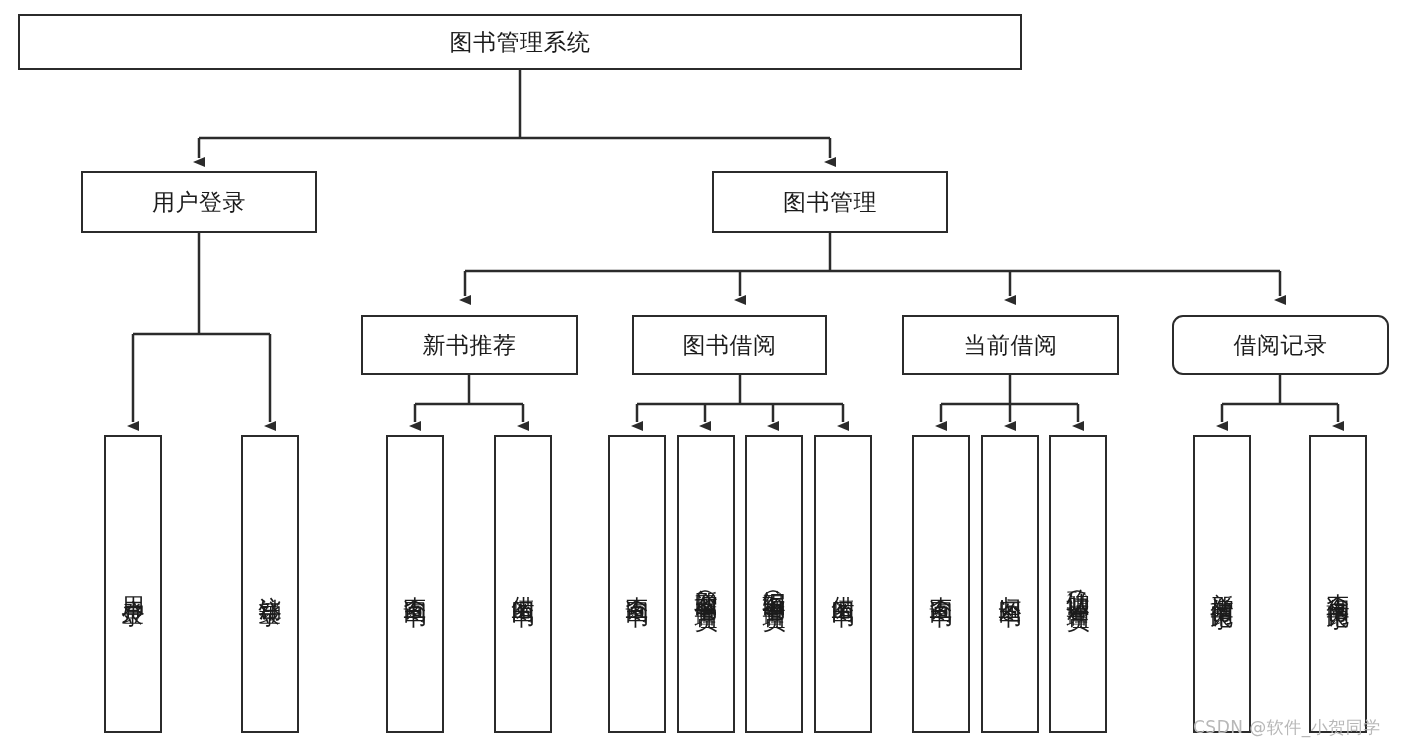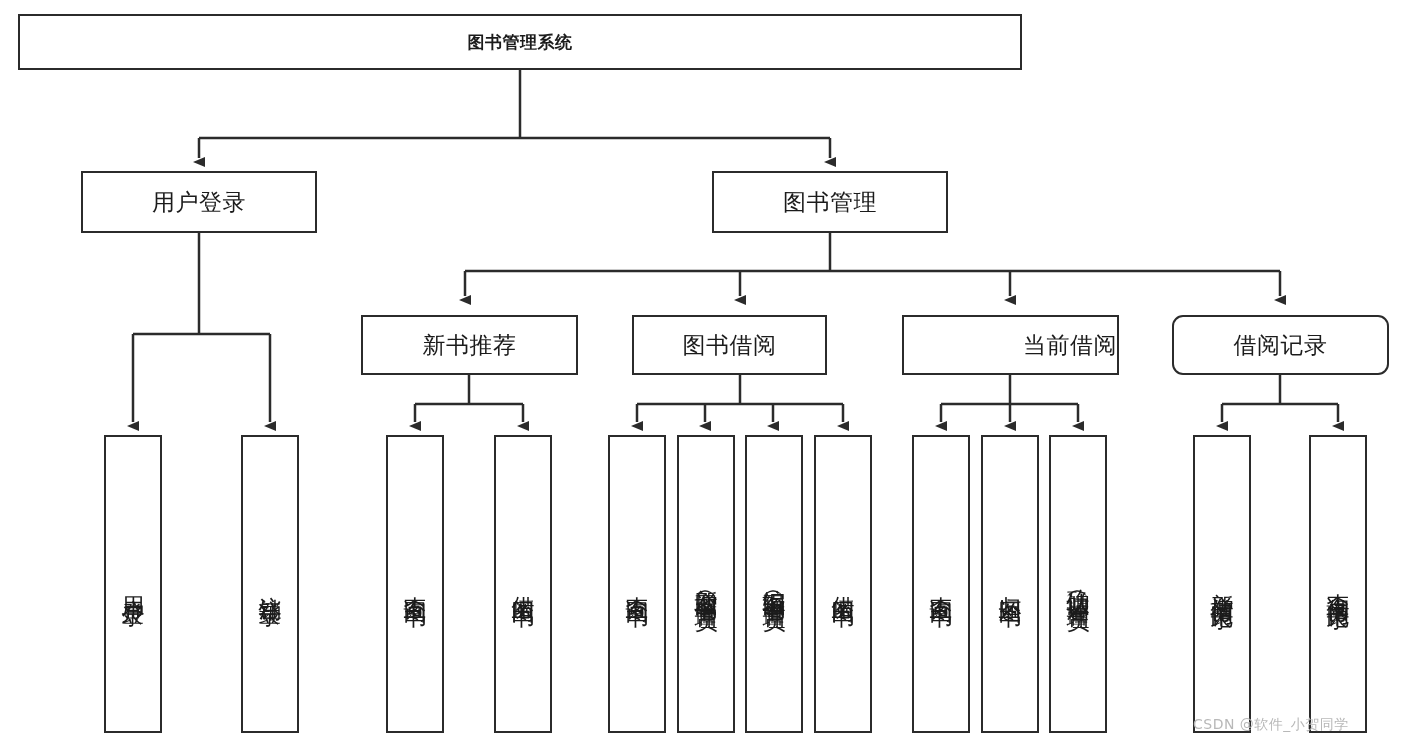--- a/index.html
+++ b/index.html
@@ -41,40 +41,39 @@
     text-align: center;
     line-height: 1.06;
     letter-spacing: 0.5px;
   }
   
   .node.h .lbl {
     font-size: 23px;
     white-space: nowrap;
   }
   .node.root .lbl {
-    font-size: 17px;
-    font-weight: bold;
+    font-size: 23px;
   }
   
   .node.v {
     align-items: center;
     justify-content: center;
     overflow: hidden;
   }
   .node.v .lbl {
     writing-mode: vertical-rl;
     text-orientation: upright;
     font-size: 23px;
     line-height: 1.18;
     letter-spacing: 3px;
     max-height: 100%;
   }
   .watermark {
     position: absolute;
-    font-size: 14px;
+    font-size: 17px;
     color: #b8b8b8;
     white-space: nowrap;
     letter-spacing: 0.5px;
   }
 </style>
 </head>
 <body>
 
 <div id="canvas">
 
@@ -138,21 +137,21 @@
   <div class="node h" style="left:361px; top:315px; width:217px; height:60px;">
     <span class="lbl">新书推荐</span>
   </div>
 
   <div class="node h" style="left:712px; top:171px; width:236px; height:62px;">
     <span class="lbl">图书管理</span>
   </div>
   <div class="node h" style="left:632px; top:315px; width:195px; height:60px;">
     <span class="lbl">图书借阅</span>
   </div>
-  <div class="node h" style="left:902px; top:315px; width:217px; height:60px;justify-content:flex-end;">
+  <div class="node h" style="left:902px; top:315px; width:217px; height:60px;">
     <span class="lbl">当前借阅</span>
   </div>
   <div class="node h" style="left:1172px; top:315px; width:217px; height:60px;border-radius:11px;">
     <span class="lbl">借阅记录</span>
   </div>
 
   <div class="node v" style="left:104px; top:435px; width:58px; height:298px;">
     <span class="lbl">用户登录</span>
   </div>
   <div class="node v" style="left:241px; top:435px; width:58px; height:298px;">

